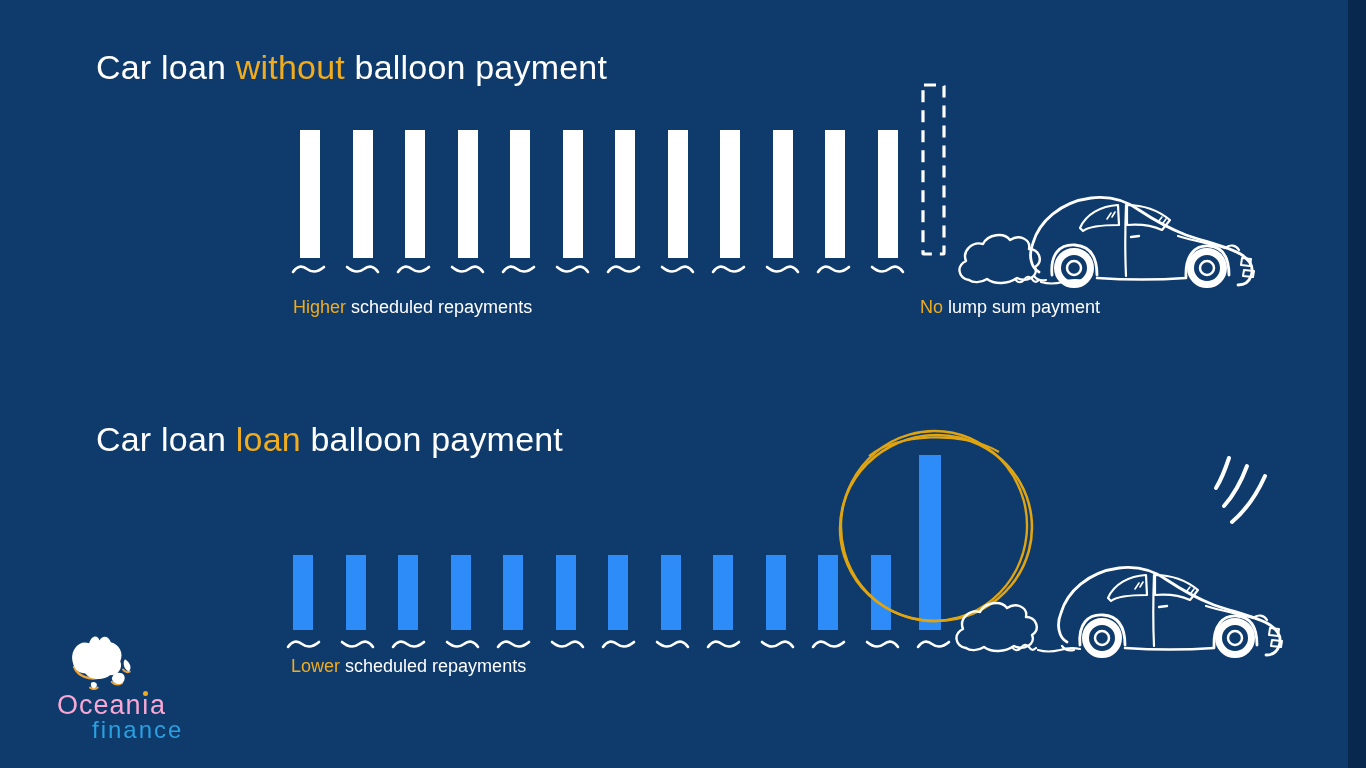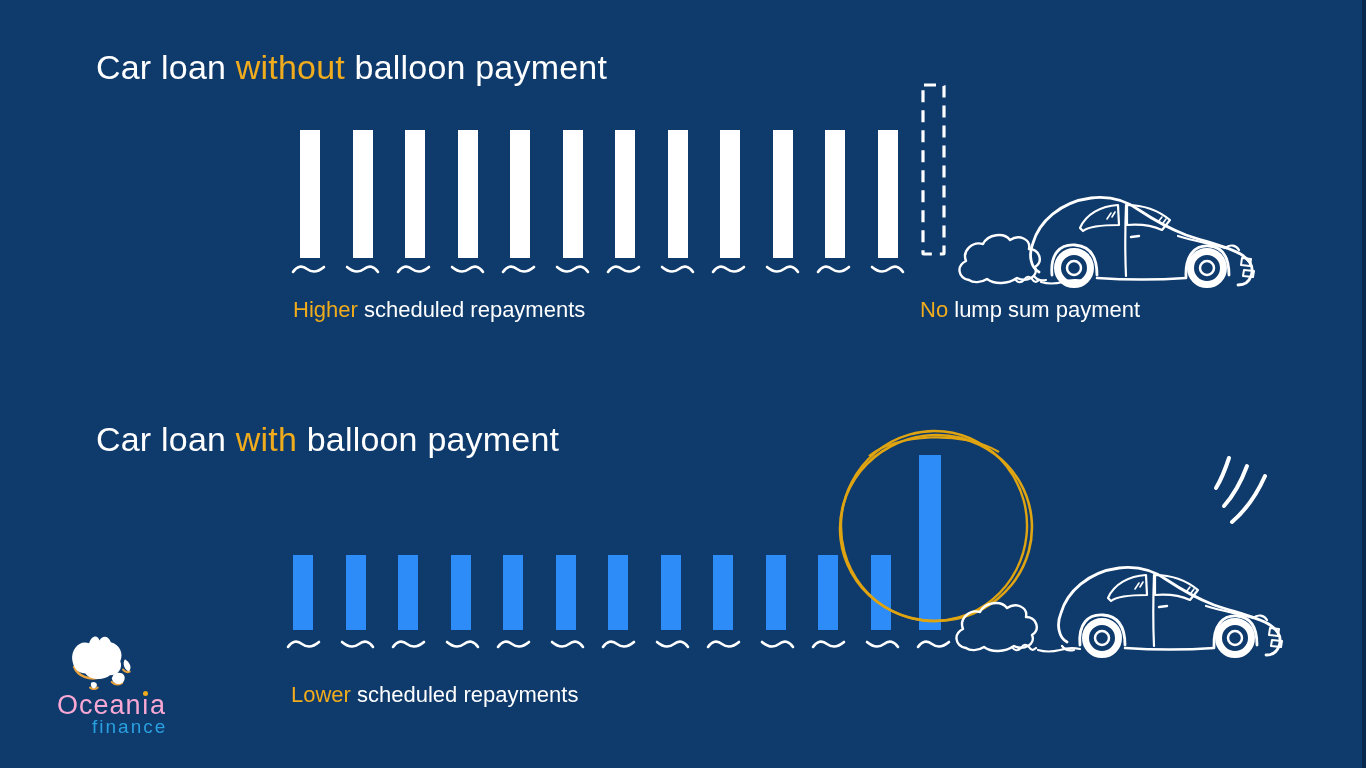--- a/index.html
+++ b/index.html
@@ -1,40 +1,39 @@
 <!DOCTYPE html>
 <html style="--background: #0E3A6C; --accent-gold: #F0AC1C; --circle-gold: #DFA411; --logo-gold: #E8A33D; --bar-white: #FFFFFF; --bar-blue: #2E8CF8; --line-white: #FFFFFF; --finance-blue: #2AA0E0;"><head>
 <meta charset="utf-8">
 <style>
   html,body{margin:0;padding:0;background:#09284d;}
   .canvas{
     position:relative;width:1348px;height:768px;overflow:hidden;
     background:var(--background,#0E3A6C);
     font-family:"Liberation Sans",sans-serif;
-    padding-left:14px;
   }
   .title{position:absolute;font-size:34px;font-weight:400;color:#fff;white-space:nowrap;letter-spacing:.2px}
   .title .hl{color:var(--accent-gold,#F0AC1C)}
-  .caption{position:absolute;font-size:22px;font-weight:400;color:#fff;white-space:nowrap}
+  .caption{position:absolute;font-size:18px;font-weight:400;color:#fff;white-space:nowrap}
   .caption .hl{color:var(--accent-gold,#F0AC1C)}
   .bar-row{position:absolute;display:flex;gap:32.5px;align-items:flex-start}
   .bar{width:20px;height:100%;background:var(--bar-white,#ffffff)}
   .bar-row.blue .bar{background:var(--bar-blue,#2E8CF8)}
   .tall-bar{position:absolute;width:22px;height:175px;background:var(--bar-blue,#2E8CF8)}
   .squig-row{position:absolute;display:flex;gap:16.5px}
   .squig{width:36px;height:14px;overflow:visible;flex:0 0 auto}
   .squig:nth-child(even){transform:scaleX(-1)}
   .abs{position:absolute}
   .logo-name{position:absolute;color:#f9a8d4;font-size:27px;letter-spacing:1px;white-space:nowrap}
   .logo-name .i-dotless{position:relative;display:inline-block}
   .logo-name .i-dotless::after{
     content:"";position:absolute;top:1px;left:50%;margin-left:-2.5px;
     width:5px;height:5px;border-radius:50%;background:var(--accent-gold,#F0AC1C);
   }
-  .logo-sub{position:absolute;color:var(--finance-blue,#2AA0E0);font-size:19px;letter-spacing:2px;white-space:nowrap}
+  .logo-sub{position:absolute;color:var(--finance-blue,#2AA0E0);font-size:24px;letter-spacing:2px;white-space:nowrap}
   svg{display:block}
 </style>
 </head>
 <body>
 
 <div class="canvas">
 
   <svg width="0" height="0" style="position:absolute" aria-hidden="true">
     <defs>
       <g id="squiggle-path">
@@ -150,21 +149,21 @@
     </svg>
 
   <svg class="abs" style="left:1028px;top:192px" width="230" height="100" viewBox="0 0 230 100">
       <use href="#beetle-car"></use>
     </svg>
 
   <div class="caption" style="left:293px;top:297px"><span class="hl">Higher</span><span> scheduled repayments</span></div>
 
   <div class="caption" style="left:920px;top:297px"><span class="hl">No</span><span> lump sum payment</span></div>
 
-  <div class="title" style="left:96px;top:420px"><span>Car loan </span><span class="hl">with</span><span> balloon payment</span></div>
+  <div class="title" style="left:96px;top:420px"><span>Car loan </span><span class="hl">loan</span><span> balloon payment</span></div>
 
   <div class="bar-row blue" style="left:293px;top:555px;height:75px">
     <div class="bar"></div>
   <div class="bar"></div>
       <div class="bar"></div>
       <div class="bar"></div>
       <div class="bar"></div>
       <div class="bar"></div>
       <div class="bar"></div>
       <div class="bar"></div>
@@ -231,21 +230,21 @@
     </svg>
 
   <svg class="abs" style="left:1056px;top:562px" width="230" height="100" viewBox="0 0 230 100">
       <use href="#beetle-car"></use>
     </svg>
 
   <svg class="abs" style="left:1213px;top:452px" width="56" height="78" viewBox="0 0 56 78">
       <use href="#sound-waves"></use>
     </svg>
 
-  <div class="caption" style="left:291px;top:682px"><span class="hl">Lower</span><span> scheduled repayments</span></div>
+  <div class="caption" style="left:291px;top:656px"><span class="hl">Lower</span><span> scheduled repayments</span></div>
 
 
   <svg class="abs" style="left:60px;top:631px" width="96" height="66" viewBox="0 0 100 70">
     <path d="M 14,38 C 18,48 30,53 43,49" fill="none" style="stroke:var(--logo-gold,#E8A33D)" stroke-width="2.6" stroke-linecap="round"></path>
     <path d="M 12,30 C 11,19 20,9 30,13 C 32,5 39,3 41,10 C 44,4 51,5 53,12
              C 62,14 67,24 63,32 C 66,39 61,47 52,47 C 45,53 31,52 26,45
              C 17,45 13,38 12,30 Z" fill="#ffffff"></path>
     <path d="M 31,60 q 4,3 8,0" fill="none" style="stroke:var(--logo-gold,#E8A33D)" stroke-width="2.2" stroke-linecap="round"></path>
     <path d="M 32,55 q 4,-2 6,1 q 1,4 -3,5 q -4,-1 -3,-6 z" fill="#ffffff"></path>
     <path d="M 66,41 q 3,4 7,2" fill="none" style="stroke:var(--logo-gold,#E8A33D)" stroke-width="2.2" stroke-linecap="round"></path>

